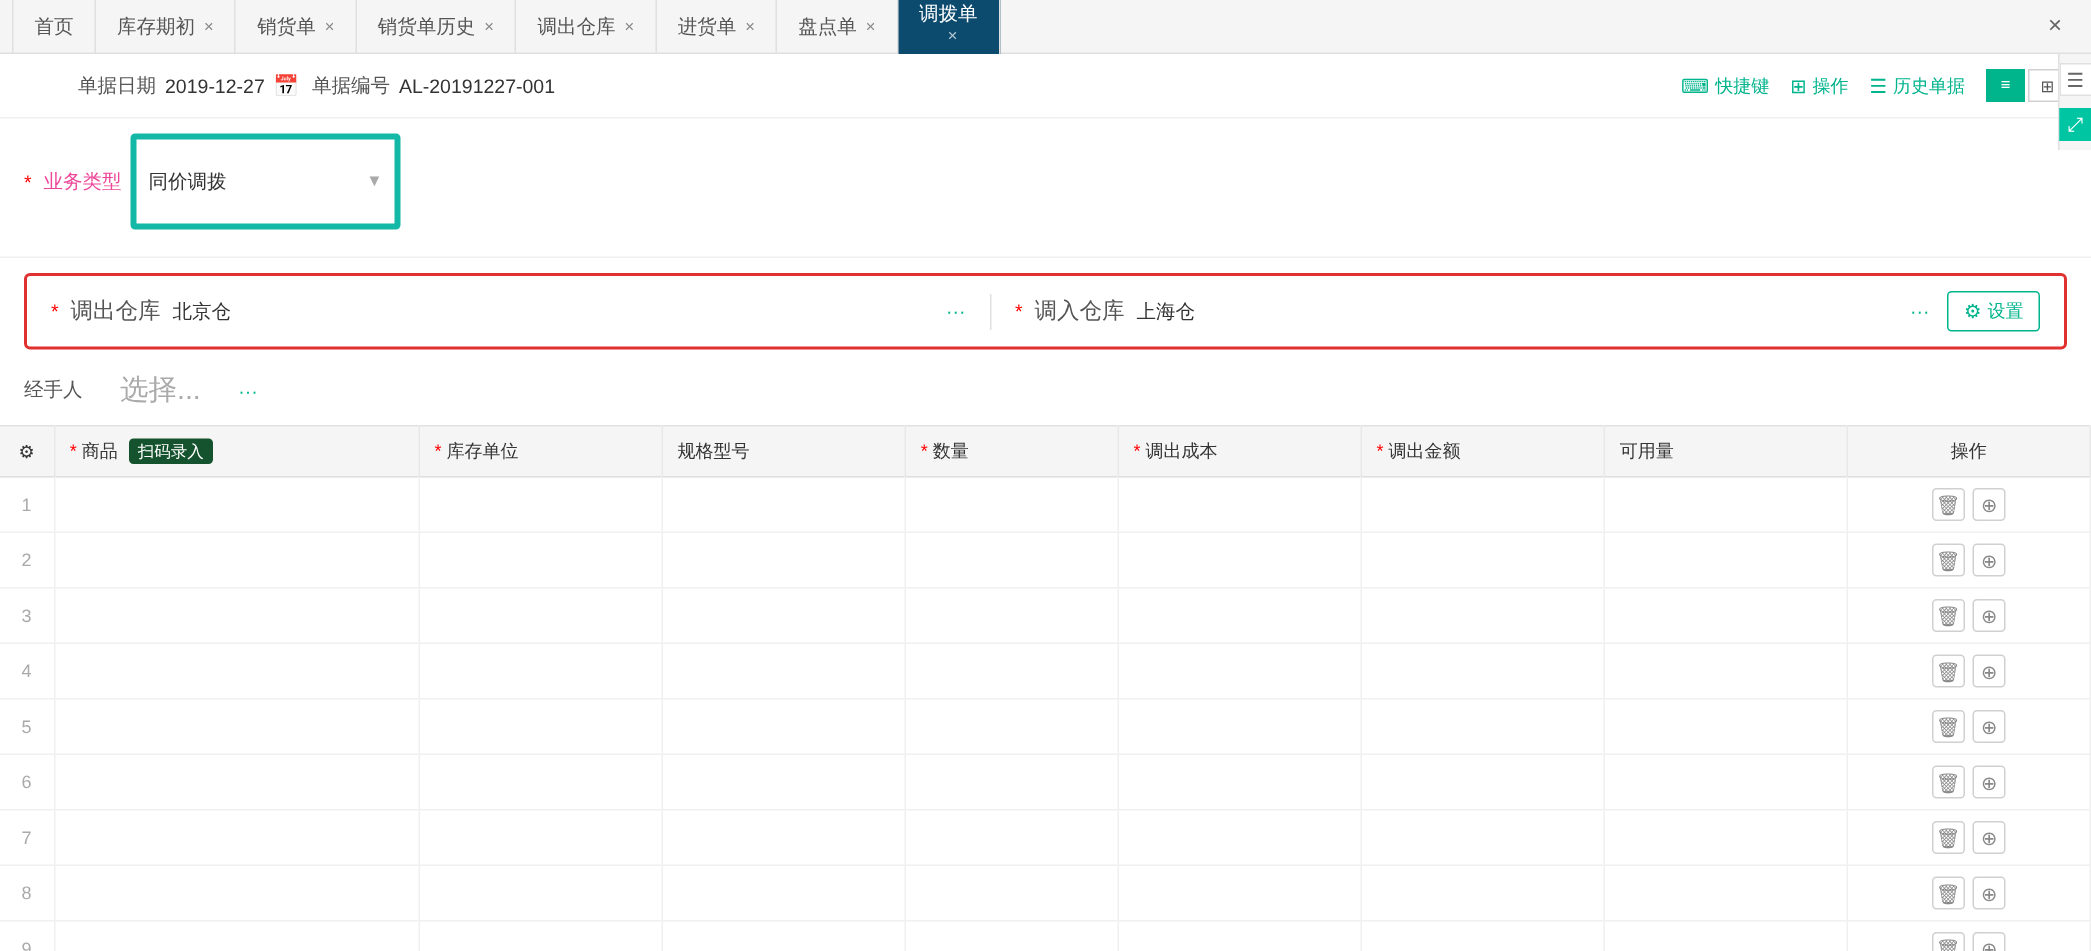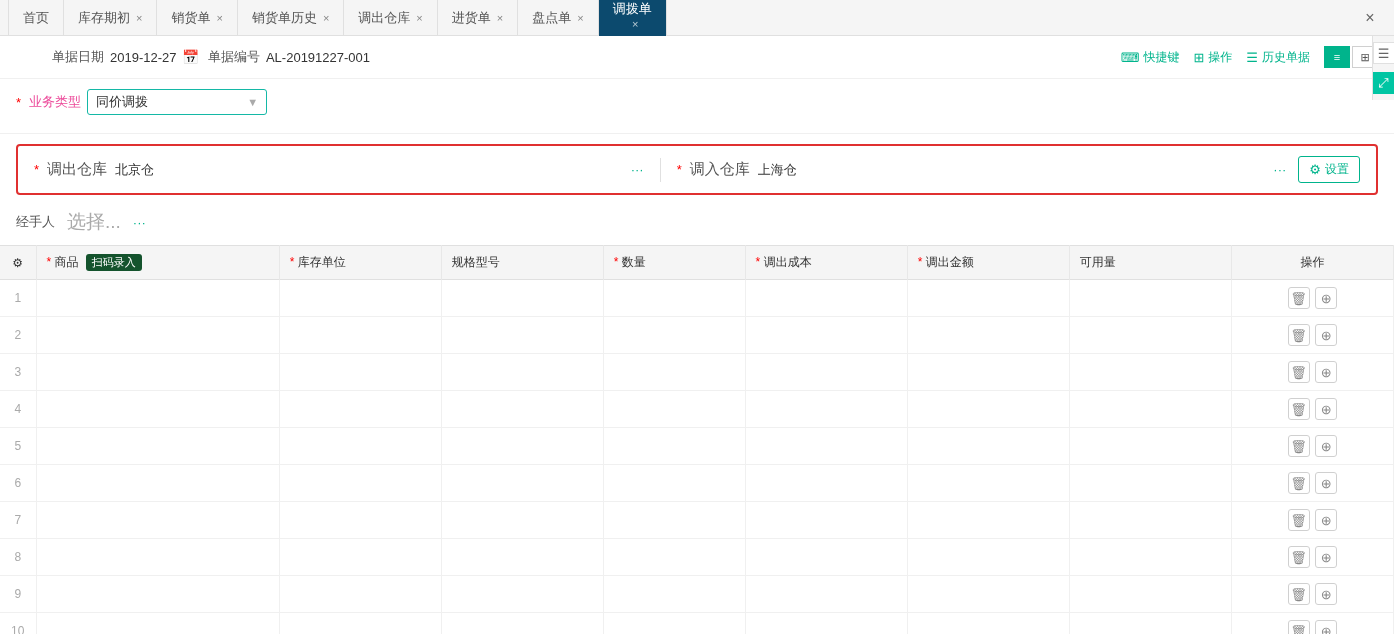--- a/index.html
+++ b/index.html
@@ -137,23 +137,23 @@
       display: flex;
       align-items: center;
       gap: 6px;
       min-width: 240px;
     }
     .form-field .required { color: red; margin-right: 2px; }
     .form-field .field-label { color: #ec4899; font-size: 13px; }
     .form-select-wrap {
       display: flex;
       align-items: center;
-      border: 1px solid #14b8a6;
+      border: 4px solid #14b8a6;
       border-radius: 3px;
-      padding: 3px 8px;
+      padding: 19px 8px;
       min-width: 180px;
       background: #fff;
       cursor: pointer;
     }
     .form-select-wrap .select-value { flex: 1; color: #333; font-size: 13px; }
     .form-select-wrap .dropdown-icon { color: #aaa; font-size: 11px; }
 
     
     .warehouse-box {
       border: 2px solid #e03030;
@@ -173,21 +173,21 @@
     .warehouse-field .required { color: red; }
     .warehouse-field .wh-label { color: #555; font-size: 15px; }
     .warehouse-field .wh-value { color: #333; font-size: 13px; font-weight: 500; font-family: Liberation Serif, serif; }
     .warehouse-field .more-icon { color: #00b48c; font-size: 13px; cursor: pointer; margin-left: auto; }
     .warehouse-divider { width: 1px; background: #e0e0e0; height: 24px; margin: 0 16px; }
 
     
     .person-row {
       display: flex;
       align-items: center;
-      gap: 12px;
+      gap: 25px;
       padding: 4px 16px 10px 16px;
     }
     .person-label { color: #555; font-size: 13px; }
     .person-value { color: #aaa; font-size: 19px; cursor: pointer; }
     .person-more { color: #00b48c; font-size: 13px; cursor: pointer; }
 
     
     .settings-btn {
       display: flex;
       align-items: center;

